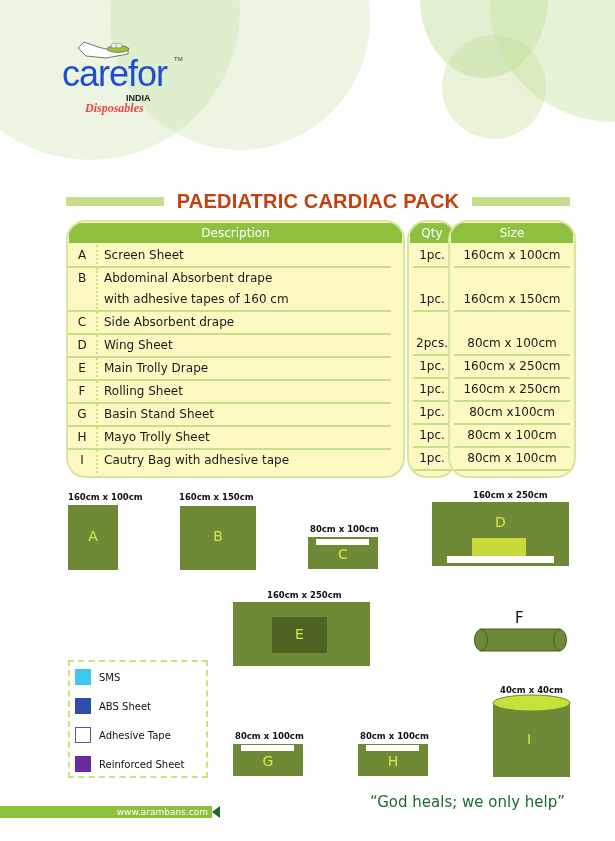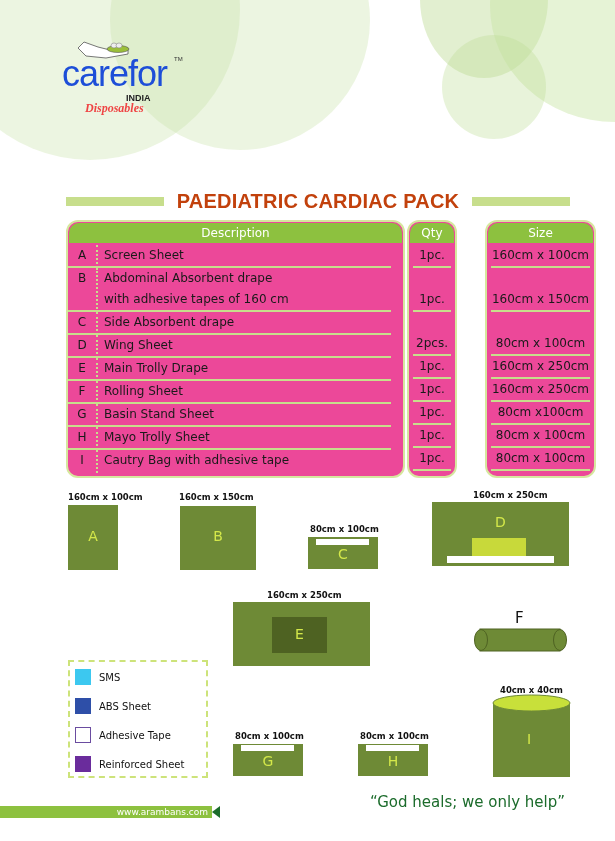--- a/index.html
+++ b/index.html
@@ -19,24 +19,24 @@
   .logo .tm { position: absolute; left: 112px; top: 24px; font-size: 6px; font-family: "Liberation Sans", sans-serif; color: #333; }
   .logo .india { position: absolute; left: 64px; top: 61px; font-size: 9px; font-family: "Liberation Sans", sans-serif; color: #222; font-weight: bold; }
   .logo .disp { position: absolute; left: 23px; top: 69px; font-size: 12px; font-family: "Liberation Serif", serif; font-style: italic; font-weight: bold; color: #ef4444; }
 
   .title-row { position: absolute; left: 66px; top: 190px; width: 504px; height: 24px; }
   .title-bar { position: absolute; top: 7px; height: 9px; background: #c7de8c; }
   .title-bar.l { left: 0; width: 98px; }
   .title-bar.r { right: 0; width: 98px; }
   .page-title { position: absolute; left: 0; right: 0; top: 0; text-align: center; font-family: "Liberation Sans", sans-serif; font-weight: bold; font-size: 20px; color: #c2410c; letter-spacing: 0.2px; }
 
-  .table-wrap { position: absolute; top: 220px; height: 258px; border: 2px solid #d6e79e; border-radius: 12px; overflow: hidden; background: #ec4899; }
+  .table-wrap { position: absolute; top: 220px; height: 258px; border: 2px solid #d6e79e; border-radius: 20px; overflow: hidden; background: #fef9c3; }
   .tw-desc { left: 66px; width: 339px; }
   .tw-qty { left: 407px; width: 50px; }
-  .tw-size { left: 485px; width: 111px; }
+  .tw-size { left: 448px; width: 128px; }
   .th { height: 20px; background: #8dc13f; color: #fff; font-size: 12px; font-family: "DejaVu Sans", sans-serif; text-align: center; line-height: 20px; border-radius: 10px 10px 0 0; margin: 1px 1px 0 1px; }
 
   .rows { position: absolute; left: 0; top: 23px; right: 0; }
   .row { position: relative; border-bottom: 2px solid #c7de8c; font-size: 12px; }
   .row:last-child { border-bottom: none; }
   .row .line { height: 21px; line-height: 21px; white-space: nowrap; }
   .tw-desc .row { margin-right: 12px; }
   .tw-desc .letter { position: absolute; left: 0; width: 28px; text-align: center; height: 100%; }
   .tw-desc .sep { position: absolute; left: 28px; top: 0; bottom: -2px; border-left: 2px dotted #c7de8c; }
   .tw-desc .desc { margin-left: 36px; }

